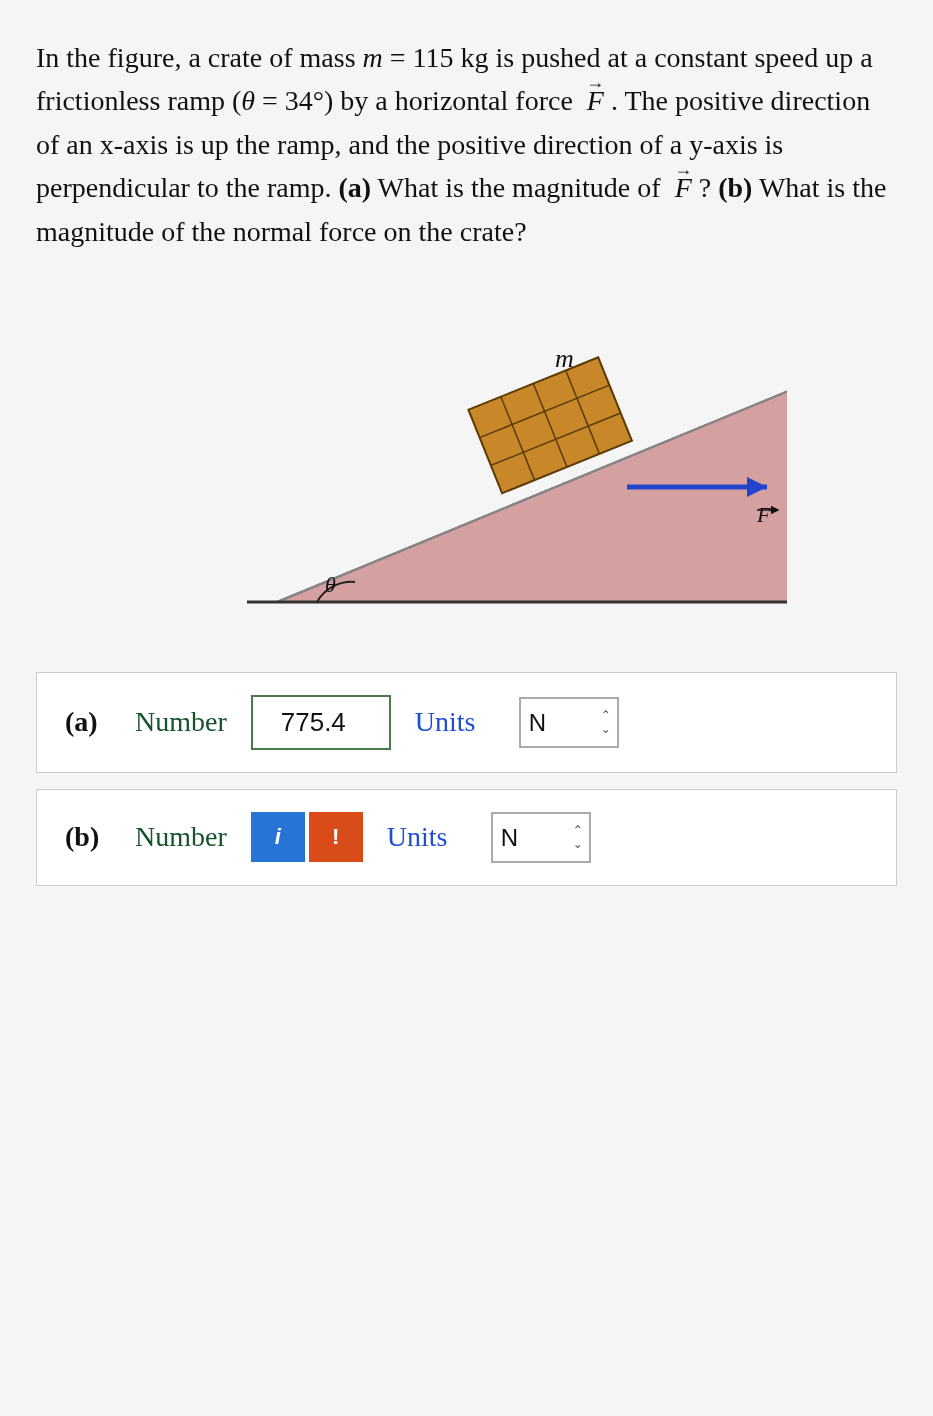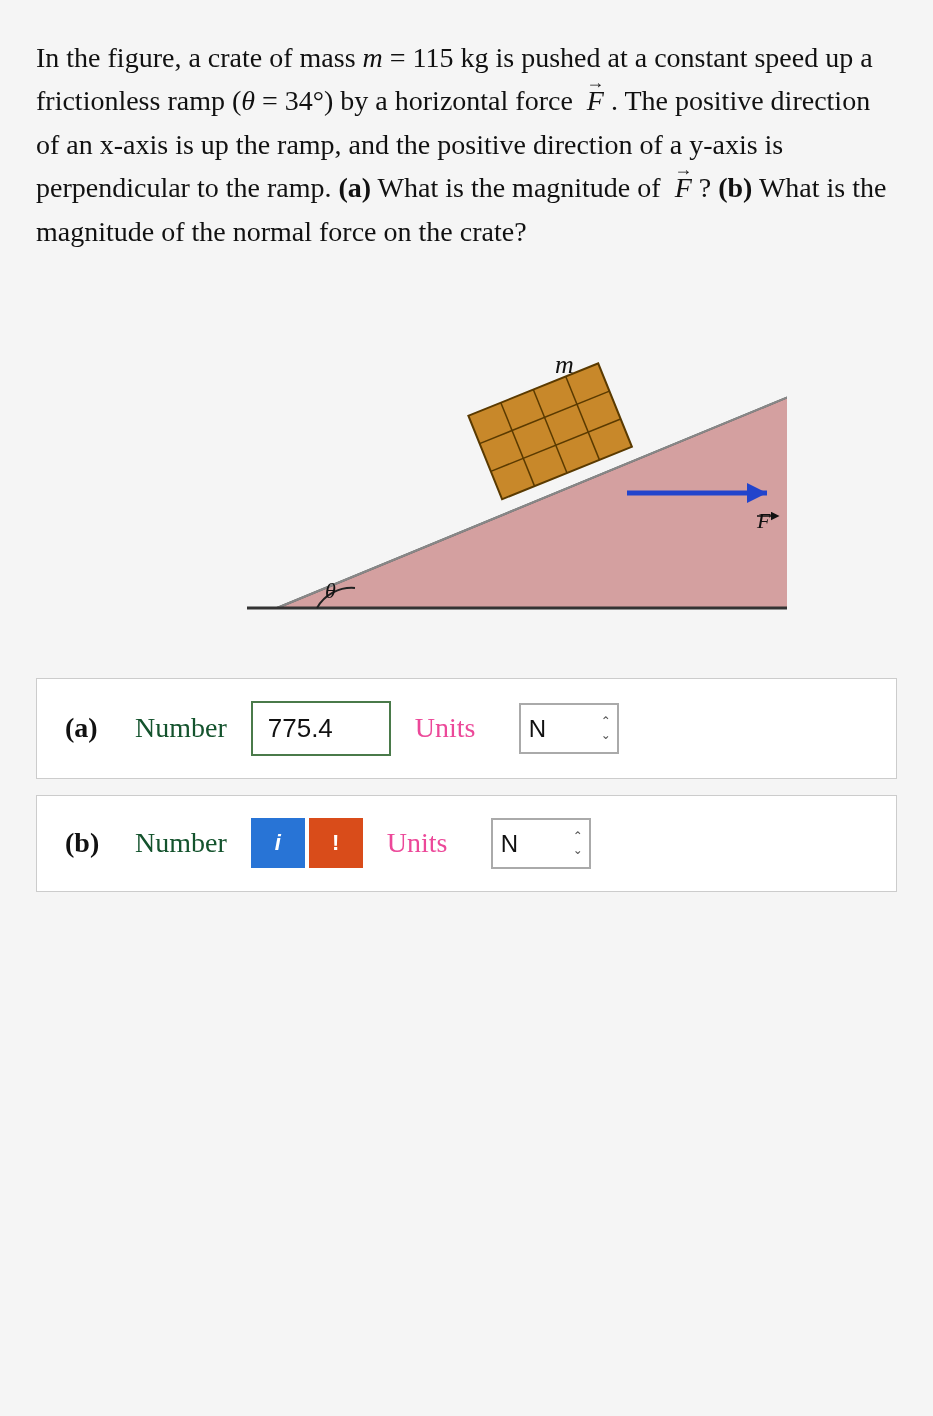--- a/index.html
+++ b/index.html
@@ -8,21 +8,21 @@
       min-height: 1416px;
       background: #f5f5f5;
       font-family: Georgia, 'Times New Roman', serif;
       font-size: 28px;
       color: #111;
       padding: 36px 36px 40px 36px;
     }
 
     .problem-text {
       line-height: 1.55;
-      margin-bottom: 25px;
+      margin-bottom: 19px;
       font-family: Liberation Serif, serif;
     }
 
     .problem-text .italic { font-style: italic; }
     .problem-text .bold { font-weight: bold; }
 
     .vector-label {
       display: inline-block;
       position: relative;
       font-style: italic;
@@ -74,31 +74,31 @@
     }
 
     .number-label {
       font-size: 28px;
       color: #14532d;
       min-width: 90px;
     }
 
     .number-input {
       border: 2px solid #4a7a4a;
-      padding: 10px 15px;
+      padding: 10px 28px;
       font-size: 26px;
       width: 140px;
       outline: none;
       color: #111;
       background: #fff;
     }
 
     .units-label {
       font-size: 28px;
-      color: #ec4899;
+      color: #1d4ed8;
       min-width: 80px;
     }
 
     .units-select {
       border: 2px solid #aaa;
       padding: 10px 8px;
       font-size: 24px;
       width: 100px;
       background: #fff;
       color: #111;

